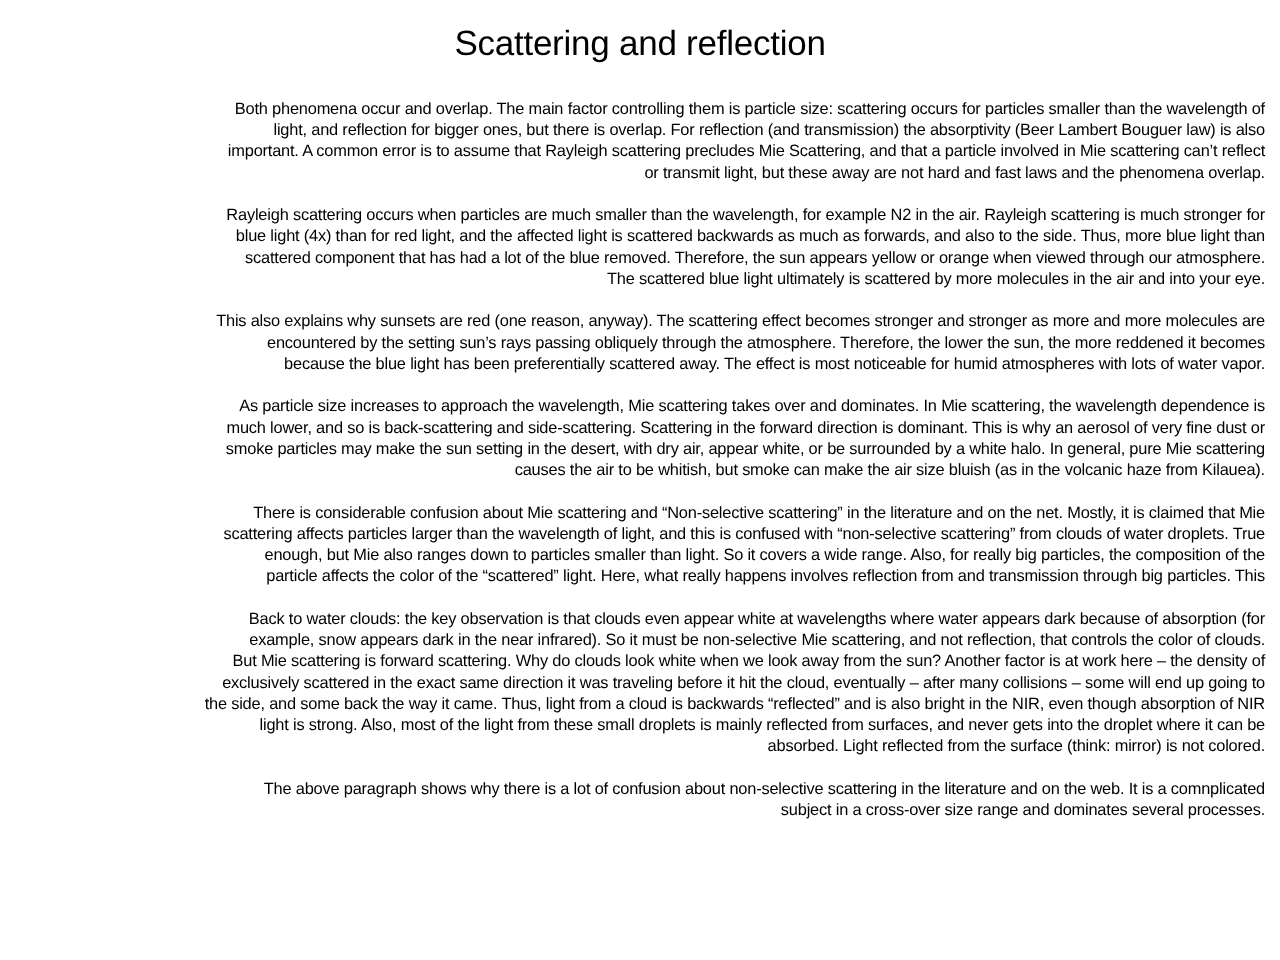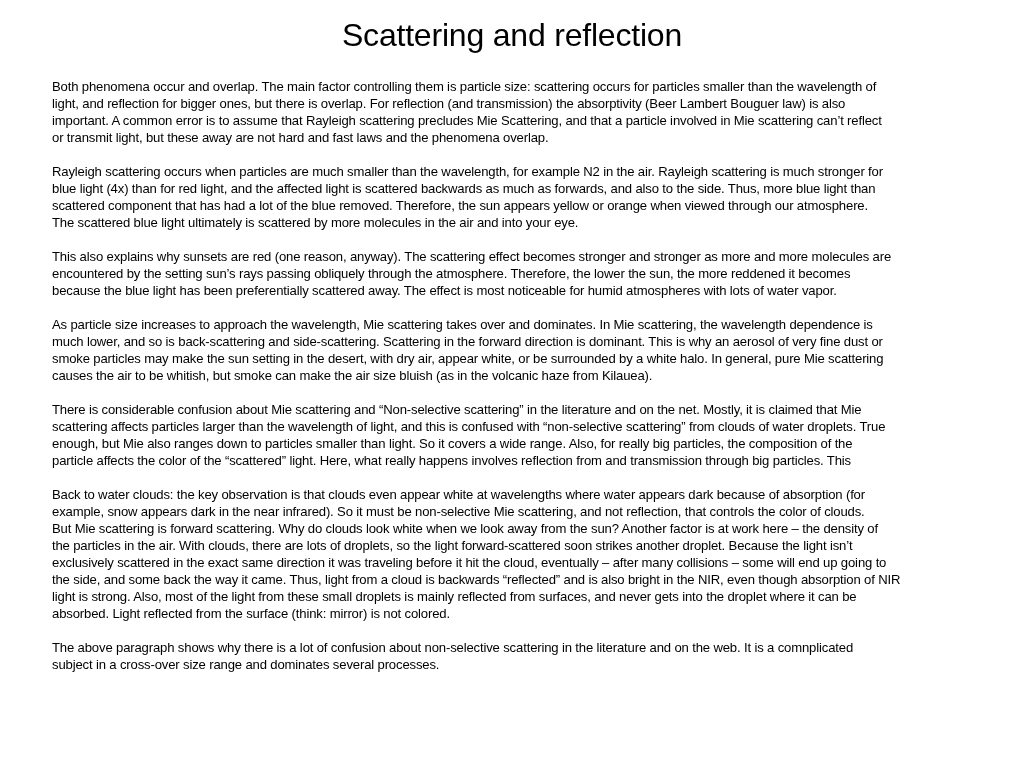--- a/index.html
+++ b/index.html
@@ -14,39 +14,40 @@
       overflow: hidden;
       font-family: "Liberation Sans", sans-serif;
       color: #000000;
     }
     .title {
       position: absolute;
       top: 19px;
       left: 0;
       width: 1024px;
       text-align: center;
-      font-size: 32px;
+      font-size: 28px;
       line-height: 32px;
       letter-spacing: -0.2px;
     }
     .content {
       position: absolute;
       top: 78px;
       left: 52px;
       width: 960px;
     }
     .para {
       margin: 0 0 17px 0;
     }
     .line {
       font-size: 13.1px;
       line-height: 17px;
       height: 17px;
       white-space: nowrap;
       letter-spacing: -0.15px;
+      text-align: right;
     }
   </style>
 </head>
 <body>
 
 <div class="title">Scattering and reflection</div>
 
 <div class="content">
   <div class="para">
     <div class="line">Both phenomena occur and overlap.  The main factor controlling them is particle size:  scattering occurs for particles smaller than the wavelength of</div>
@@ -74,21 +75,20 @@
   <div class="para">
     <div class="line">There is considerable confusion about Mie scattering and “Non-selective scattering” in the literature and on the net.  Mostly, it is claimed that Mie</div>
     <div class="line">scattering affects particles larger than the wavelength of light, and this is confused with “non-selective scattering” from clouds of water droplets.  True</div>
     <div class="line">enough, but Mie also ranges down to particles smaller than light.  So it covers a wide range.  Also, for really big particles, the composition of the</div>
     <div class="line">particle affects the color of the “scattered” light.  Here,  what really happens involves reflection from and transmission through big particles.  This</div>
   </div>
   <div class="para">
     <div class="line">Back to water clouds:  the key observation is that clouds even appear white at wavelengths where water appears dark because of absorption (for</div>
     <div class="line">example, snow appears dark in the near infrared). So it must be non-selective Mie scattering, and not reflection, that controls the color of clouds.</div>
     <div class="line">But Mie scattering is forward scattering.  Why do clouds look white when we look away from the sun?  Another factor is at work here – the density of</div>
-    <div class="line">the particles in the air.  With clouds, there are lots of droplets, so the light forward-scattered soon strikes another droplet.  Because the light isn’t</div>
     <div class="line">exclusively scattered in the exact same direction it was traveling before it hit the cloud, eventually – after many collisions – some will end up going to</div>
     <div class="line">the side, and some back the way it came.  Thus, light from a cloud is backwards “reflected” and is also bright in the NIR, even though absorption of NIR</div>
     <div class="line">light is strong.  Also, most of the light from these small droplets is mainly reflected from surfaces, and never gets into the droplet where it can be</div>
     <div class="line">absorbed.  Light reflected from the surface (think: mirror) is not colored.</div>
   </div>
   <div class="para">
     <div class="line">The above paragraph shows why there is a lot of confusion about non-selective scattering in the literature and on the web.  It is a comnplicated</div>
     <div class="line">subject in a cross-over size range and dominates several processes.</div>
   </div>
 </div>

